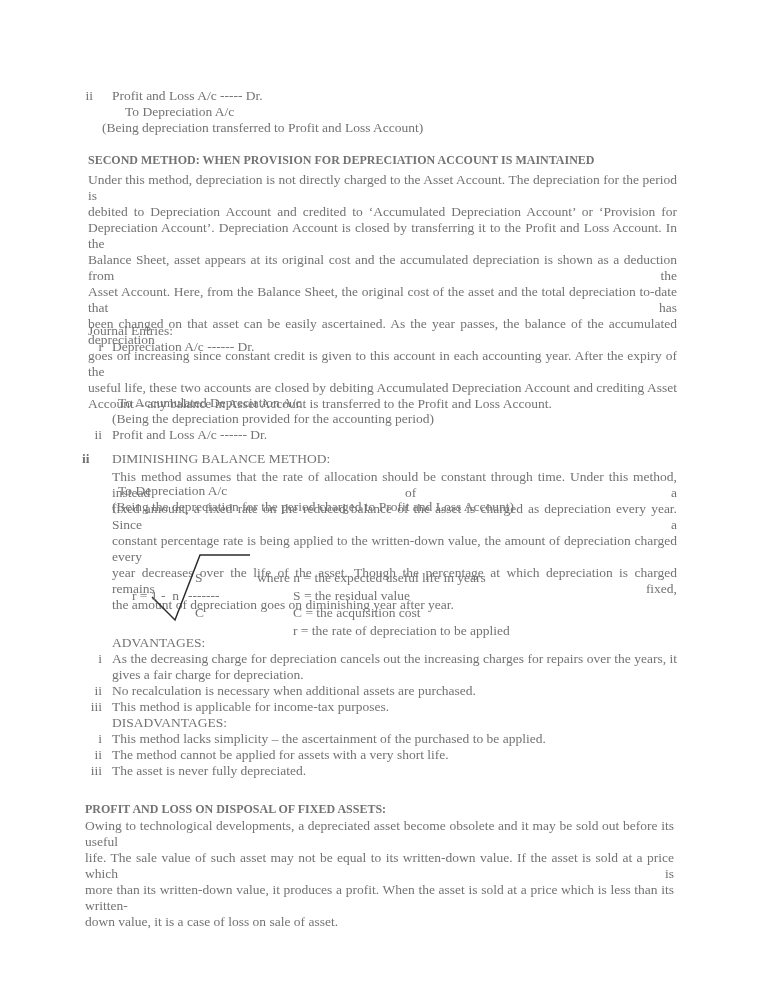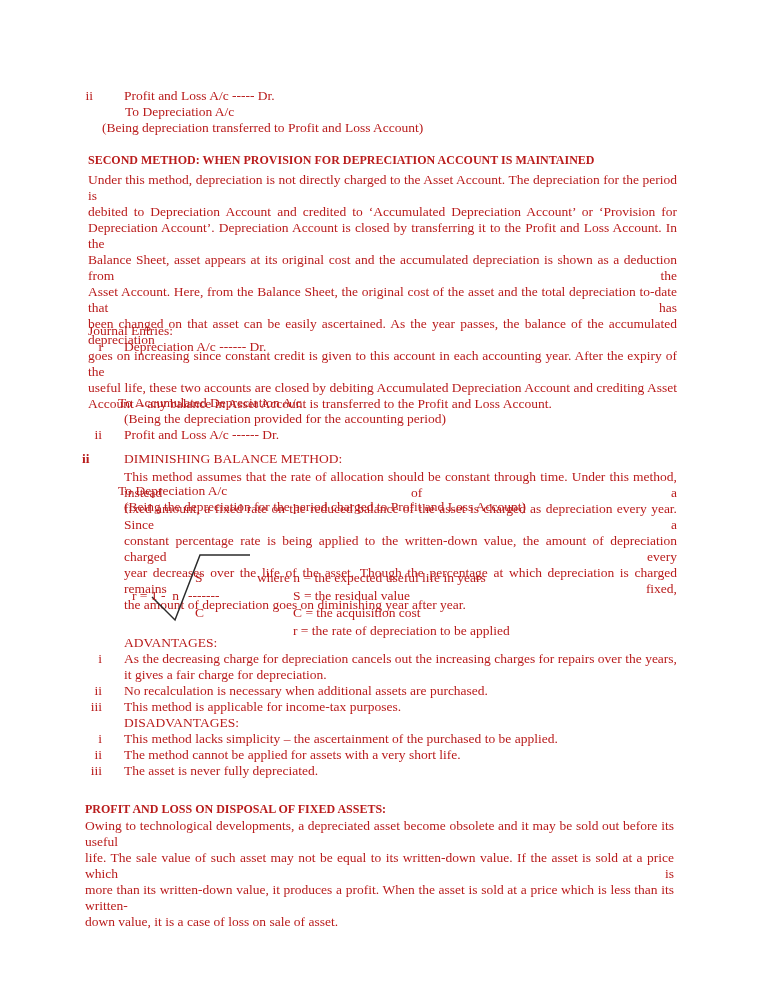--- a/index.html
+++ b/index.html
@@ -1,28 +1,28 @@
 <!DOCTYPE html>
 <html><head>
 <meta charset="utf-8">
 <style>
   html,body{margin:0;padding:0;background:#ffffff;}
   .page{
     position:relative;width:765px;height:990px;background:#ffffff;overflow:hidden;
     font-family:"Liberation Serif","DejaVu Serif",serif;
-    font-size:13.5px;color:#b91c1c;
+    font-size:13.5px;color:#737373;
   }
   .blk{position:absolute;left:88px;width:589px;line-height:16px;}
   .lh16{line-height:16px;}
   .bold{font-weight:normal;}
   .head{font-weight:bold;margin:0;font-size:12px;line-height:17px;}
   .row{position:relative;}
   .num{position:absolute;left:0;width:14px;text-align:right;}
   .ind14{padding-left:14px;}
-  .ind25{padding-left:36px;}
+  .ind25{padding-left:24px;}
   .ind30{padding-left:30px;margin-top:40px;}
   .ind37{padding-left:37px;}
   .secnum{position:absolute;left:-6px;top:0;font-weight:bold;}
   .pj{text-align:justify;text-align-last:justify;}
   .pw{text-align:justify;}
   .fa{position:absolute;white-space:pre;line-height:17px;}
   .formula{position:absolute;left:88px;top:549px;width:589px;height:92px;}
   .formula svg{position:absolute;left:0;top:0;}
 </style>
 </head>

